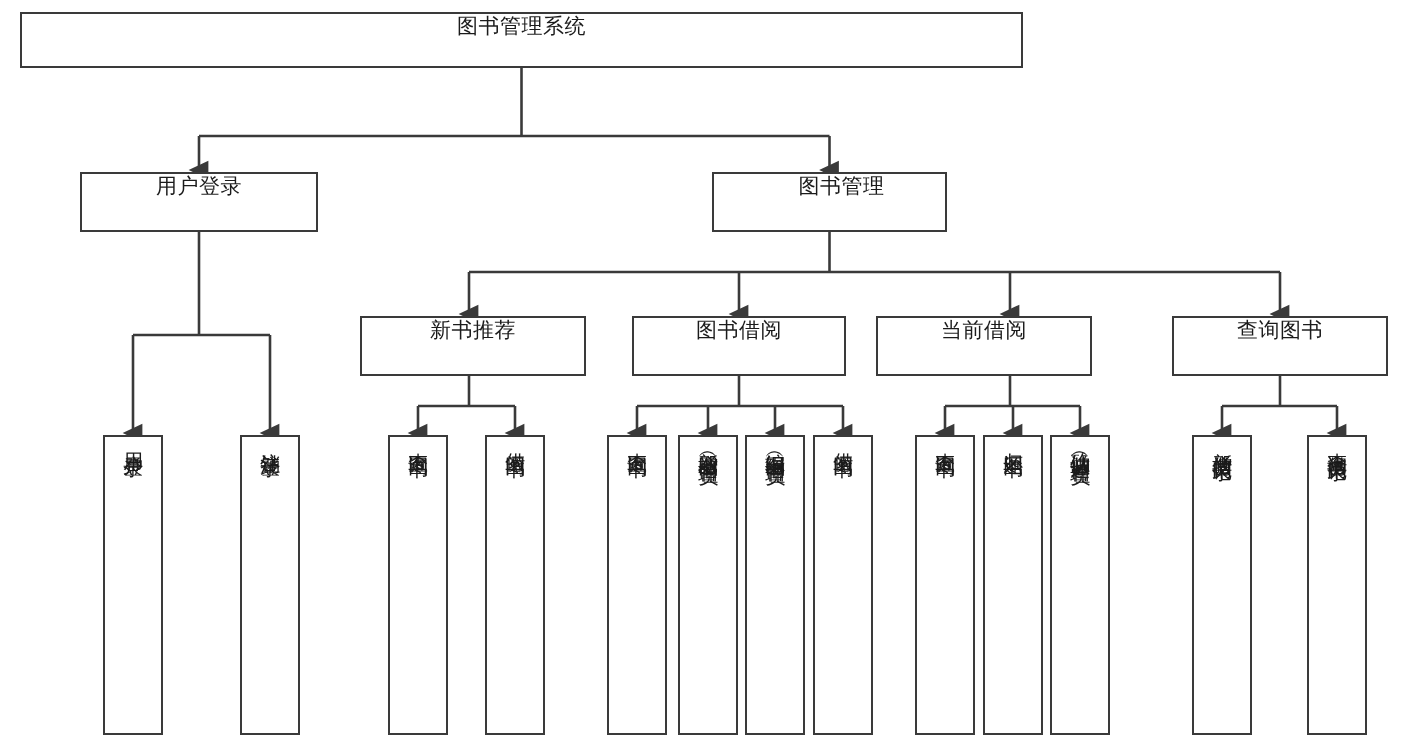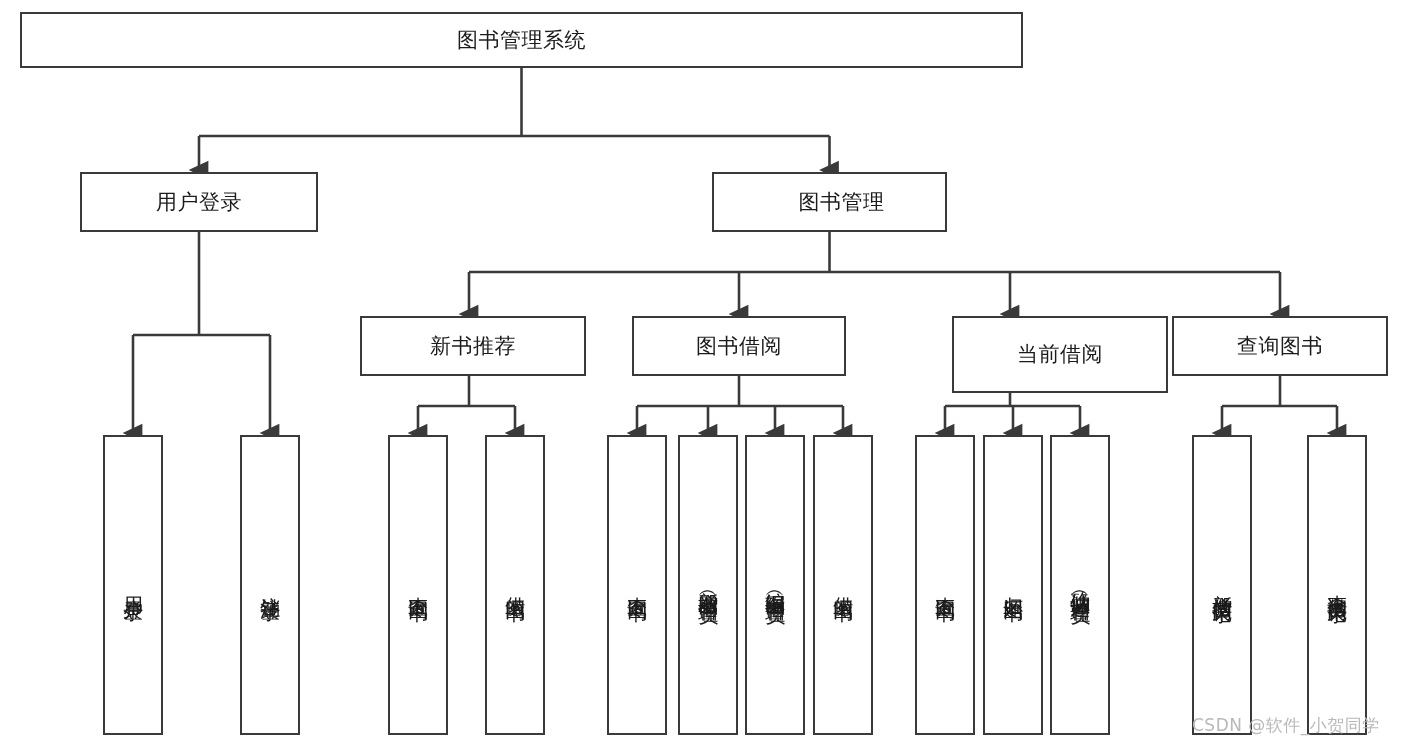--- a/index.html
+++ b/index.html
@@ -23,21 +23,21 @@
     top: 0;
     width: 1405px;
     height: 747px;
   }
   .node-box {
     position: absolute;
     box-sizing: border-box;
     background: #ffffff;
     border: 2px solid #3a3a3a;
     display: flex;
-    align-items: center;
+    align-items: flex-start;
     justify-content: center;
     overflow: hidden;
   }
   .node-label-h {
     font-size: 21px;
     line-height: 1.15;
     color: #1b1b1b;
     white-space: nowrap;
     text-align: center;
     letter-spacing: 0.5px;
@@ -118,21 +118,21 @@
       </div>
       <div class="node-box" style="left: 712px; top: 172px; width: 235px; height: 60px; padding-left: 24px;">
         <div class="node-label-h">图书管理</div>
       </div>
       <div class="node-box" style="left: 360px; top: 316px; width: 226px; height: 60px;">
         <div class="node-label-h">新书推荐</div>
       </div>
       <div class="node-box" style="left: 632px; top: 316px; width: 214px; height: 60px;">
         <div class="node-label-h">图书借阅</div>
       </div>
-      <div class="node-box" style="left: 952px; top: 316px; width: 216px; height: 77px;">
+      <div class="node-box" style="left: 876px; top: 316px; width: 216px; height: 60px;">
         <div class="node-label-h">当前借阅</div>
       </div>
       <div class="node-box" style="left: 1172px; top: 316px; width: 216px; height: 60px;">
         <div class="node-label-h">查询图书</div>
       </div>
       <div class="node-box" style="left: 103px; top: 435px; width: 60px; height: 300px;">
         <div class="node-label-v">用户登录</div>
       </div>
       <div class="node-box" style="left: 240px; top: 435px; width: 60px; height: 300px;">
         <div class="node-label-v">注销登录</div>
@@ -165,14 +165,13 @@
         <div class="node-label-v">确认归还（管理员）</div>
       </div>
       <div class="node-box" style="left: 1192px; top: 435px; width: 60px; height: 300px;">
         <div class="node-label-v">新增借阅记录</div>
       </div>
       <div class="node-box" style="left: 1307px; top: 435px; width: 60px; height: 300px;">
         <div class="node-label-v">查询借阅记录</div>
       </div>
     </div>
 
-  <div class="watermark" style="left:1192px; top:714px;">CSDN @软件_小贺同学</div>
 </div>
 
 </body></html>

